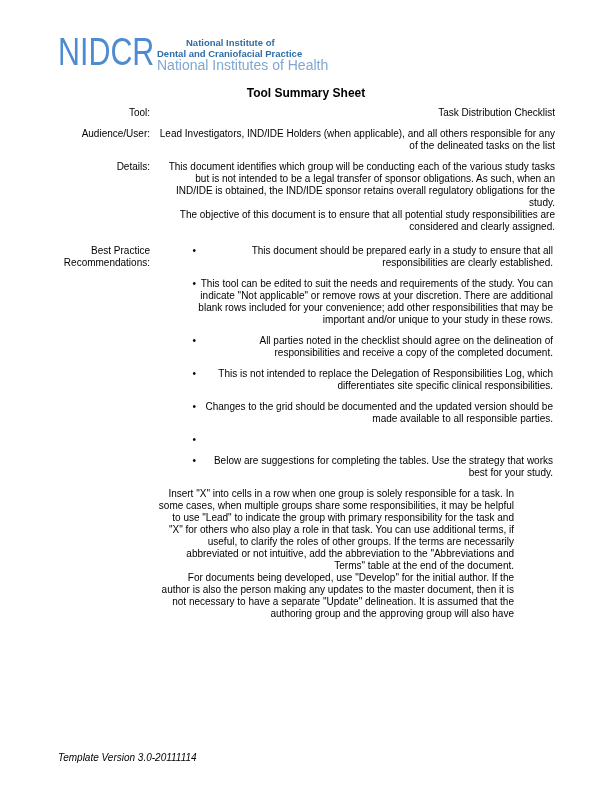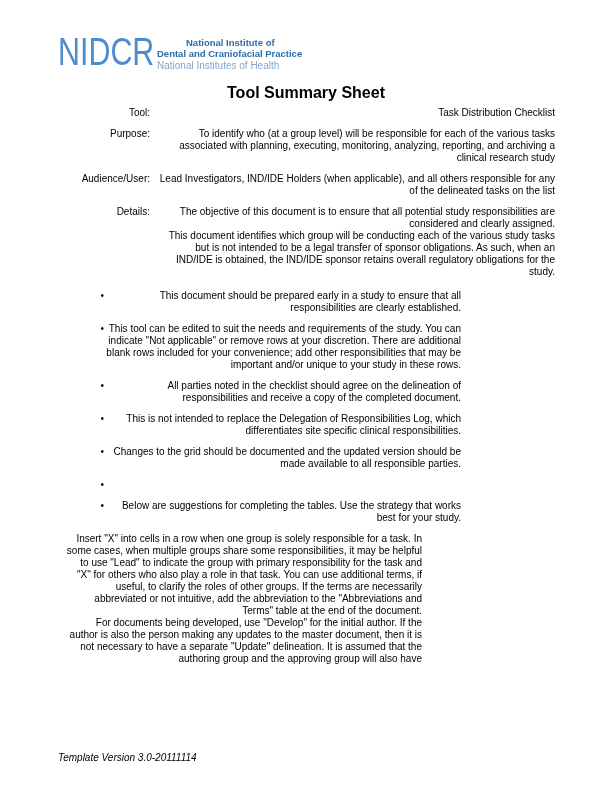--- a/index.html
+++ b/index.html
@@ -11,26 +11,26 @@
 
   
   .logo { position:absolute; left:58px; top:31px; width:320px; height:46px; }
   .logo-acronym {
     position:absolute; left:0; top:0;
     font-size:39px; line-height:42px; font-weight:400;
     transform:scaleX(0.78); transform-origin:left top;
   }
   .logo-textblock { position:absolute; left:99px; top:6px; }
   .logo-bold { font-weight:bold; font-size:9.5px; line-height:11px; }
-  .logo-light { font-size:10px; line-height:11px; margin-top:1px; }
+  .logo-light { font-size:14px; line-height:11px; margin-top:1px; }
 
   
   .title {
     position:absolute; top:86px; left:0; width:612px; margin:0;
-    text-align:center; font-size:16px; font-weight:bold; line-height:14px;
+    text-align:center; font-size:12px; font-weight:bold; line-height:14px;
   }
 
   
   .fields { position:absolute; top:107px; left:58px; width:497px; }
   .row { display:flex; margin-bottom:9px; }
   .row-label { width:92px; text-align:right; flex:none; }
   .row-content { margin-left:7px; width:398px;text-align:right; }
   .row-content p { margin:0; }
   .row-details { margin-bottom:12px; }
 
@@ -59,39 +59,36 @@
 
   <h1 class="title">Tool Summary Sheet</h1>
 
   <main class="fields">
 
     <div class="row">
       <div class="row-label">Tool:</div>
       <div class="row-content">Task Distribution Checklist</div>
     </div>
 
-    <div class="row">
-      <div class="row-label">Purpose:</div>
-      <div class="row-content">To identify who (at a group level) will be responsible for each of the various tasks associated with planning, executing, monitoring, analyzing, reporting, and archiving a clinical research study</div>
-    </div>
 
     <div class="row">
       <div class="row-label">Audience/User:</div>
       <div class="row-content">Lead Investigators, IND/IDE Holders (when applicable), and all others responsible for any of the delineated tasks on the list</div>
     </div>
 
     <div class="row row-details">
       <div class="row-label">Details:</div>
       <div class="row-content">
+        <p>This document identifies which group will be conducting each of the various study tasks but is not intended to be a legal transfer of sponsor obligations.  As such, when an IND/IDE is obtained, the IND/IDE sponsor retains overall regulatory obligations for the study.</p>
         <p>The objective of this document is to ensure that all potential study responsibilities are considered and clearly assigned.</p>
-        <p>This document identifies which group will be conducting each of the various study tasks but is not intended to be a legal transfer of sponsor obligations.  As such, when an IND/IDE is obtained, the IND/IDE sponsor retains overall regulatory obligations for the study.</p>
       </div>
     </div>
 
     <div class="row">
+      <div class="row-label">Best Practice Recommendations:</div>
       <div class="row-content">
 
         <div class="bullet">
           <span class="bullet-marker">•</span>
           <span class="bullet-text">This document should be prepared early in a study to ensure that all responsibilities are clearly established.</span>
         </div>
         <div class="bullet">
           <span class="bullet-marker">•</span>
           <span class="bullet-text">This tool can be edited to suit the needs and requirements of the study.  You can indicate "Not applicable" or remove rows at your discretion.  There are additional blank rows included for your convenience; add other responsibilities that may be important and/or unique to your study in these rows.</span>
         </div>

